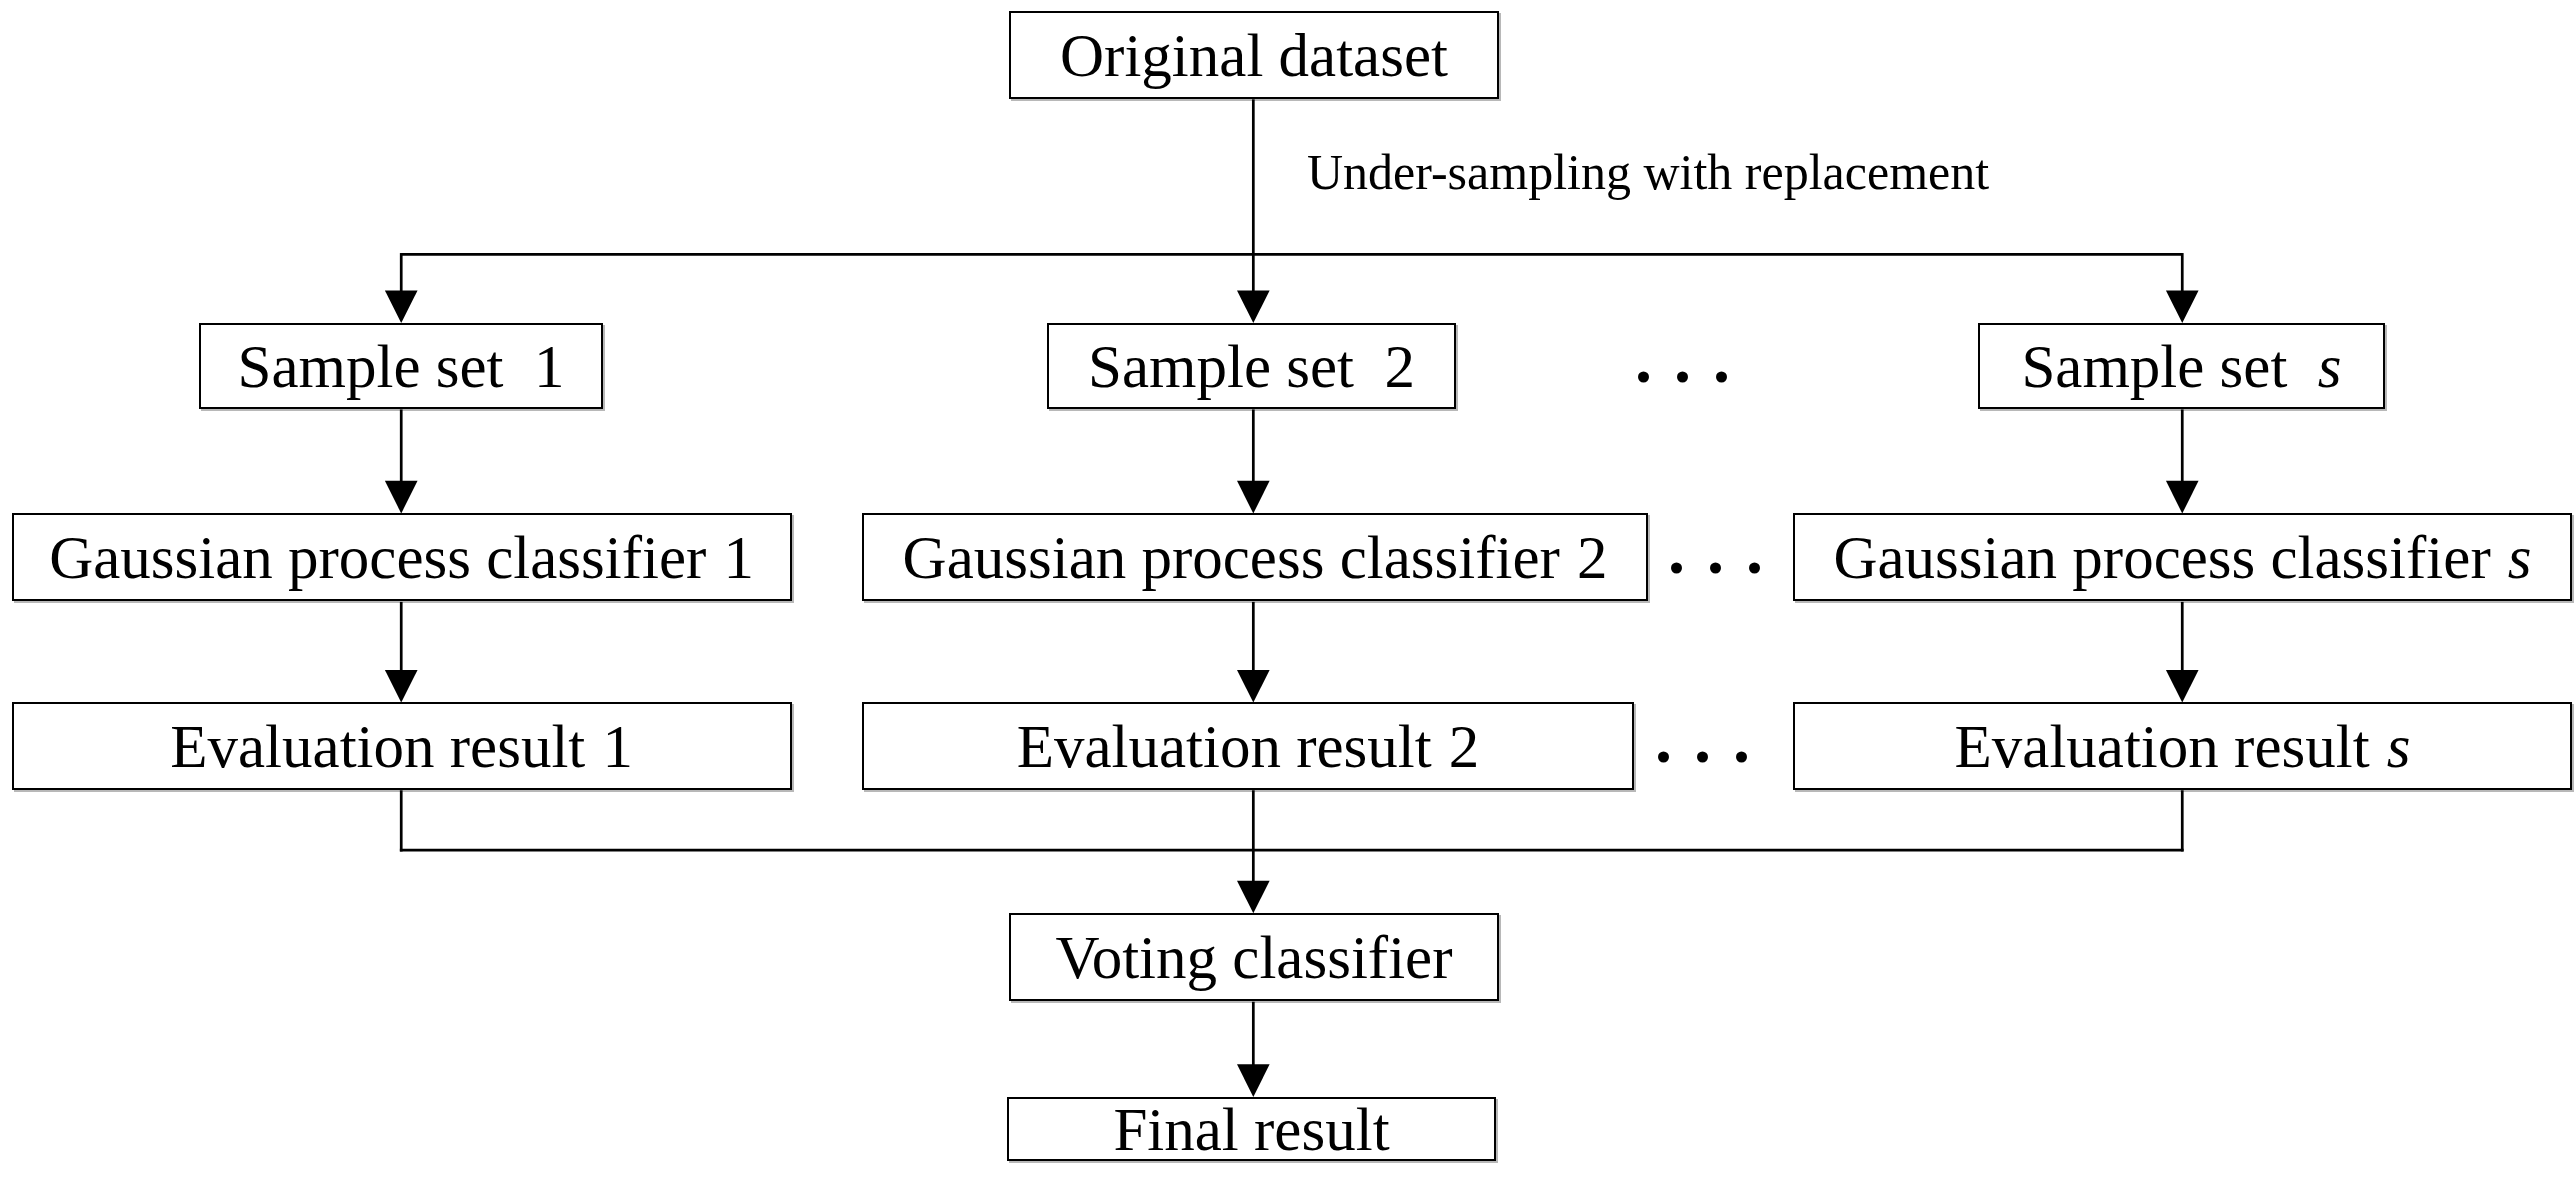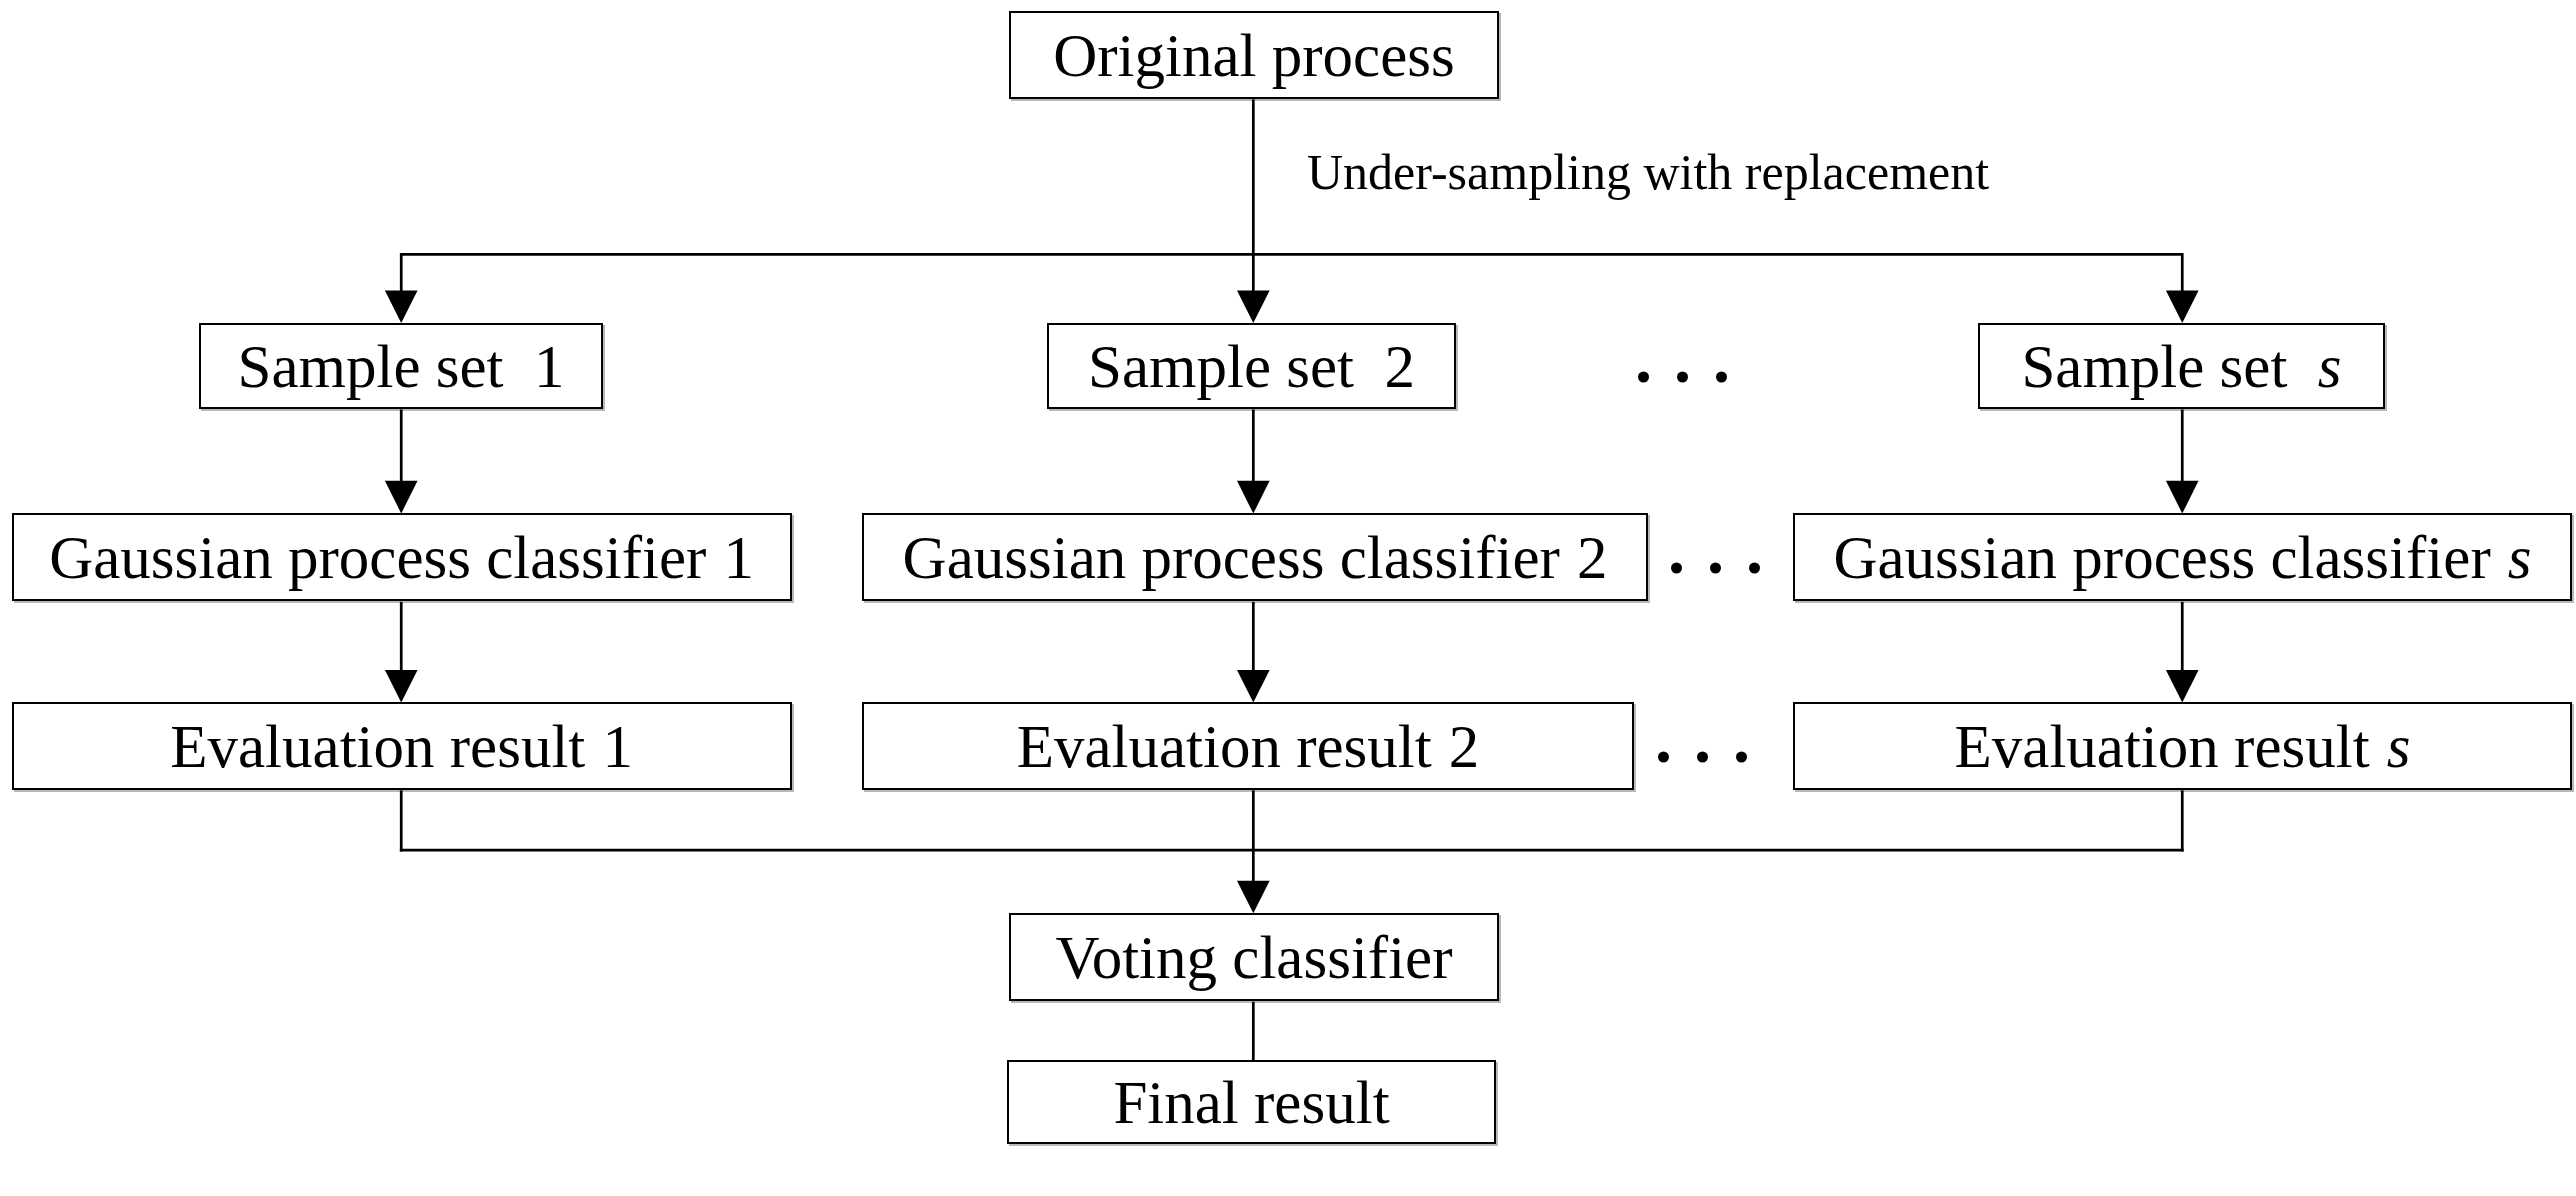--- a/index.html
+++ b/index.html
@@ -55,21 +55,21 @@
       <polygon points="3185,707 3233,707 3209,755"></polygon>
       <polygon points="566,985 614,985 590,1033"></polygon>
       <polygon points="1819,985 1867,985 1843,1033"></polygon>
       <polygon points="3185,985 3233,985 3209,1033"></polygon>
       <polygon points="1819,1295 1867,1295 1843,1343"></polygon>
       <polygon points="1819,1565 1867,1565 1843,1613"></polygon>
     </g>
   </svg>
 
   <div class="box" style="left:1009px;top:11px;width:490px;height:88px;">
-    <span>Original process</span>
+    <span>Original dataset</span>
   </div>
 
   <div class="edge-label" style="left:1307px;top:144px;">Under-sampling with replacement</div>
 
   <div class="box" style="left:199px;top:323px;width:404px;height:86px;">
     <span>Sample set</span>
     <span class="suffix wide">1</span>
   </div>
   <div class="box" style="left:1047px;top:323px;width:409px;height:86px;">
     <span>Sample set</span>
@@ -111,18 +111,18 @@
     <span>...</span>
   </div>
   <div class="box" style="left:1793px;top:702px;width:779px;height:88px;">
     <span>Evaluation result</span>
     <span class="suffix it">s</span>
   </div>
 
   <div class="box" style="left:1009px;top:913px;width:490px;height:88px;text-align:center;">
     <span>Voting classifier</span>
   </div>
-  <div class="box" style="left:1007px;top:1060px;width:489px;height:84px;">
+  <div class="box" style="left:1007px;top:1097px;width:489px;height:64px;">
     <span>Final result</span>
   </div>
 
 </div>
 
 
 </body></html>

